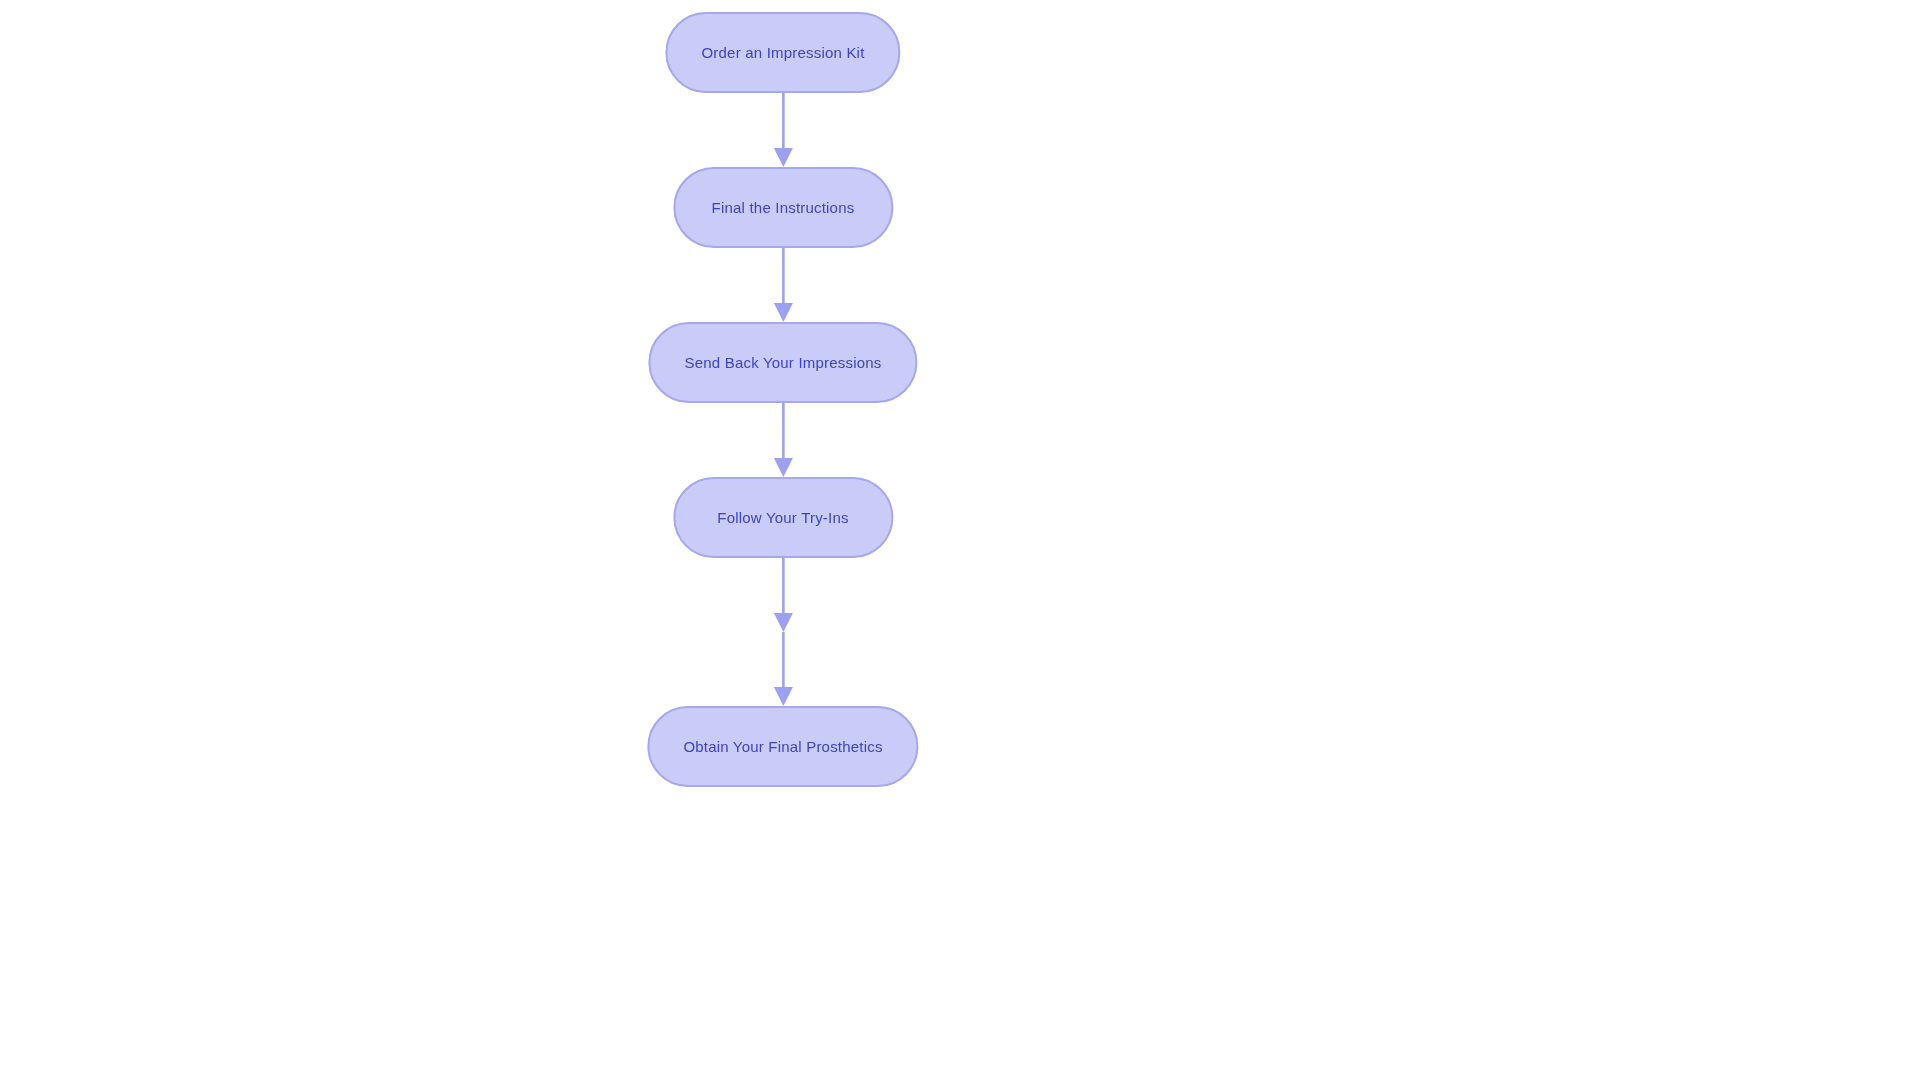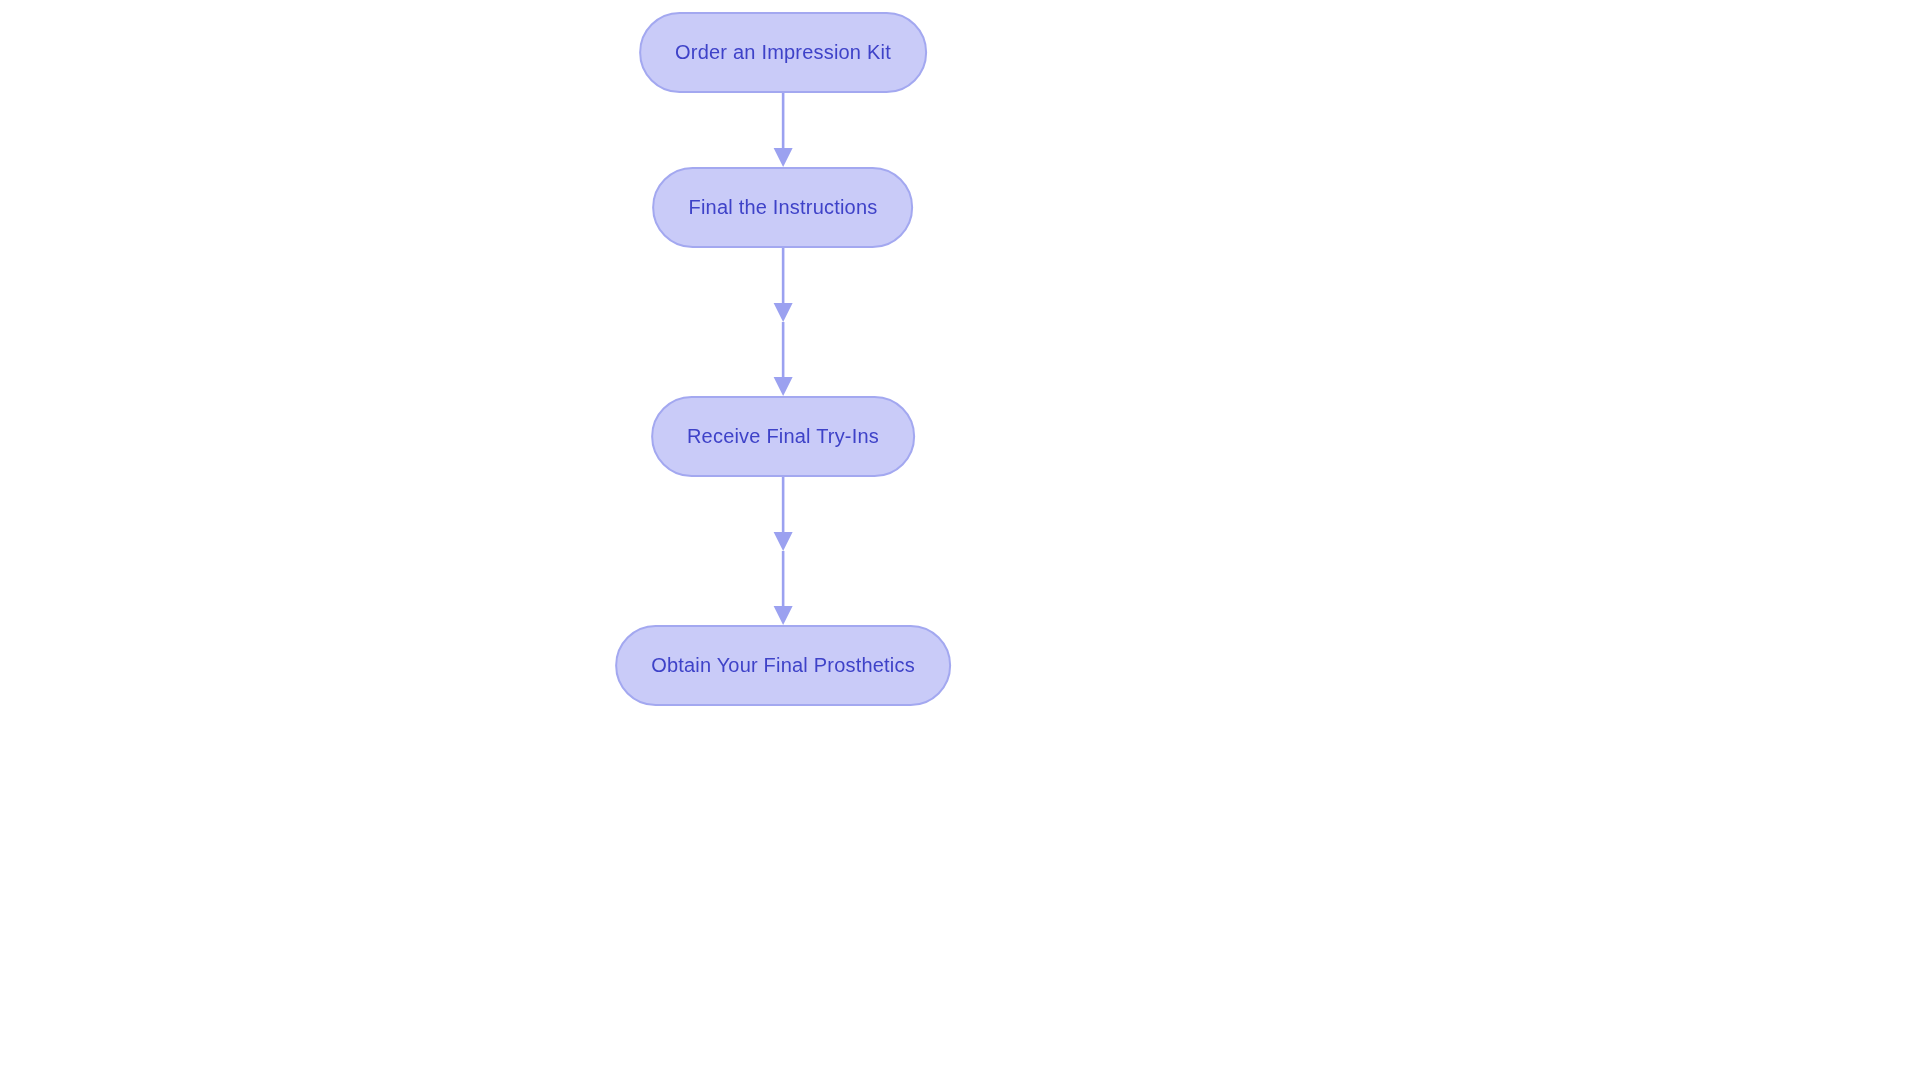--- a/index.html
+++ b/index.html
@@ -33,21 +33,21 @@
     align-items: center;
   }
   .node {
     height: 81px;
     min-width: 220px;
     padding: 0 34px;
     border-radius: 40.5px;
     background: var(--node-fill);
     border: 2px solid var(--node-border);
     color: var(--node-text);
-    font-size: 20px;
+    font-size: 15px;
     font-weight: 500;
     letter-spacing: 0.2px;
     display: flex;
     align-items: center;
     justify-content: center;
     white-space: nowrap;
     text-align: center;
   }
   .arrow {
     width: 24px;
@@ -75,29 +75,30 @@
 
     <div class="node">Final the Instructions</div>
 
     <div class="arrow">
       <svg viewBox="0 0 24 74" xmlns="http://www.w3.org/2000/svg">
         <line x1="12" y1="0" x2="12" y2="57" stroke="currentColor" stroke-width="2.6"></line>
         <polygon points="2.5,55 21.5,55 12,74" fill="currentColor"></polygon>
       </svg>
     </div>
 
+    <div class="node">Send Back Your Impressions</div>
 
     <div class="arrow">
       <svg viewBox="0 0 24 74" xmlns="http://www.w3.org/2000/svg">
         <line x1="12" y1="0" x2="12" y2="57" stroke="currentColor" stroke-width="2.6"></line>
         <polygon points="2.5,55 21.5,55 12,74" fill="currentColor"></polygon>
       </svg>
     </div>
 
-    <div class="node">Receive Final Try-Ins</div>
+    <div class="node">Follow Your Try-Ins</div>
 
     <div class="arrow">
       <svg viewBox="0 0 24 74" xmlns="http://www.w3.org/2000/svg">
         <line x1="12" y1="0" x2="12" y2="57" stroke="currentColor" stroke-width="2.6"></line>
         <polygon points="2.5,55 21.5,55 12,74" fill="currentColor"></polygon>
       </svg>
     </div>
 
 
     <div class="arrow">

